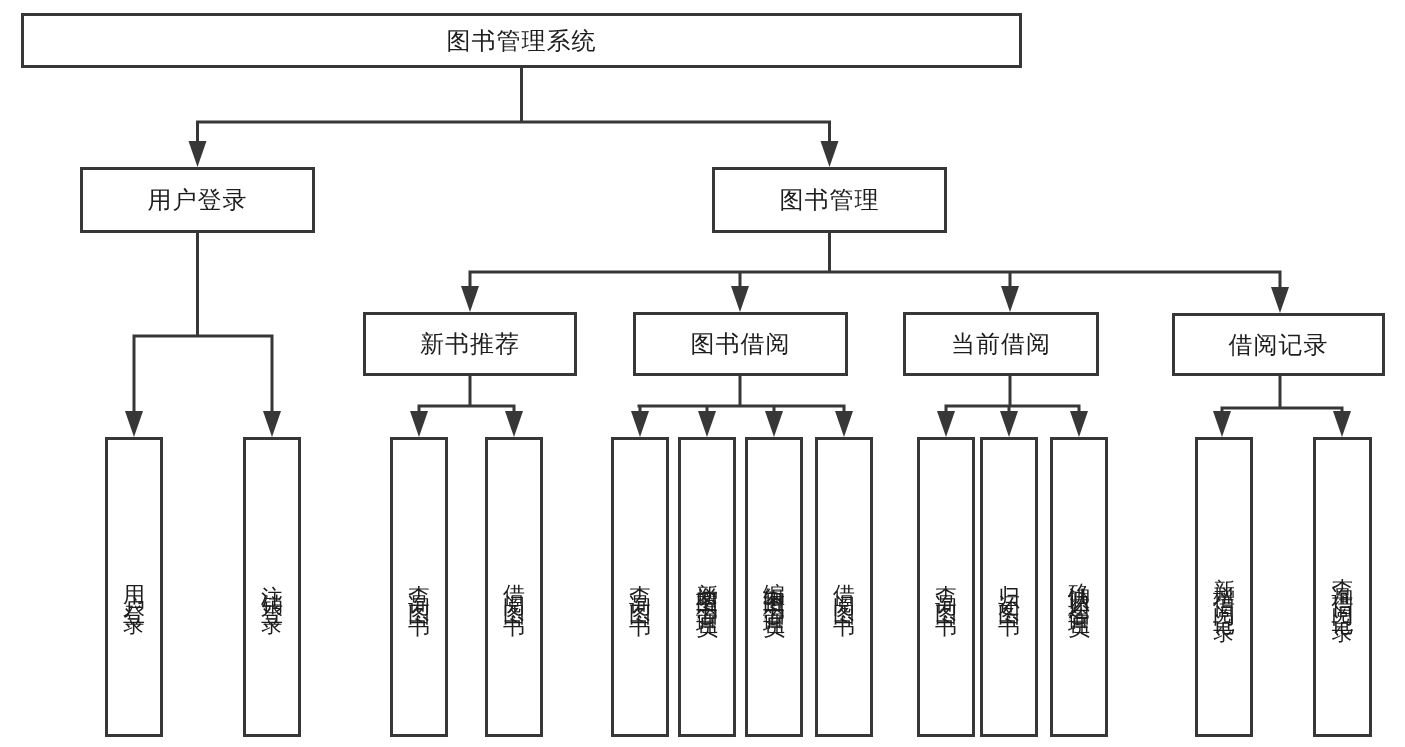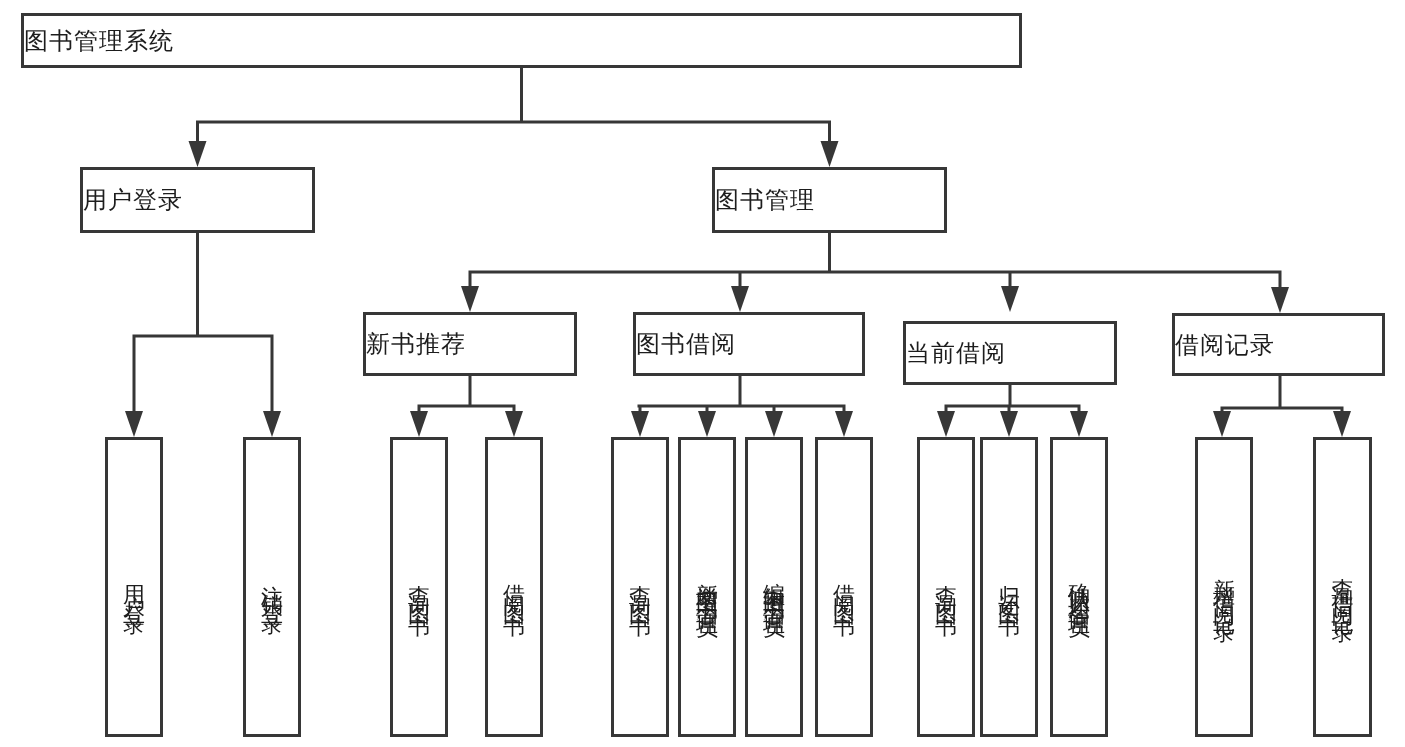--- a/index.html
+++ b/index.html
@@ -4,21 +4,21 @@
 <style>
   html,body { margin:0; padding:0; background:#ffffff; }
   .stage {
     position:relative; width:1405px; height:747px; background:#ffffff;
     font-family:"Liberation Sans","DejaVu Sans",sans-serif; overflow:hidden;
     color:#1d1d1d;
   }
   .node {
     position:absolute; box-sizing:border-box;
     border:3px solid #373737; background:#ffffff;
-    display:flex; align-items:center; justify-content:flex-start;
+    display:flex; align-items:center; justify-content:center;
     font-size:24px; letter-spacing:1px; z-index:2;
   }
   .vnode {
     position:absolute; top:437px; width:58px; height:300px;
     box-sizing:border-box; border:3px solid #373737; background:#ffffff;
     display:flex; align-items:center; justify-content:center; z-index:2;
   }
   .vtext {
     writing-mode:vertical-rl; text-orientation:mixed;
     font-size:22px; line-height:1; letter-spacing:10px;
@@ -101,24 +101,24 @@
   <div class="node" style="left:80px;top:167px;width:235px;height:66px">
     <span>用户登录</span>
   </div>
   <div class="node" style="left:363px;top:312px;width:214px;height:64px">
     <span>新书推荐</span>
   </div>
 
   <div class="node" style="left:712px;top:167px;width:235px;height:66px">
     <span>图书管理</span>
   </div>
-  <div class="node" style="left:633px;top:312px;width:232px;height:64px">
+  <div class="node" style="left:633px;top:312px;width:215px;height:64px">
     <span>图书借阅</span>
   </div>
-  <div class="node" style="left:903px;top:321px;width:214px;height:64px">
+  <div class="node" style="left:903px;top:312px;width:196px;height:64px">
     <span>当前借阅</span>
   </div>
   <div class="node" style="left:1172px;top:313px;width:213px;height:63px">
     <span>借阅记录</span>
   </div>
 
   <div class="vnode" style="left:105px">
     <span class="vtext">用户登录</span>
   </div>
   <div class="vnode" style="left:243px">

